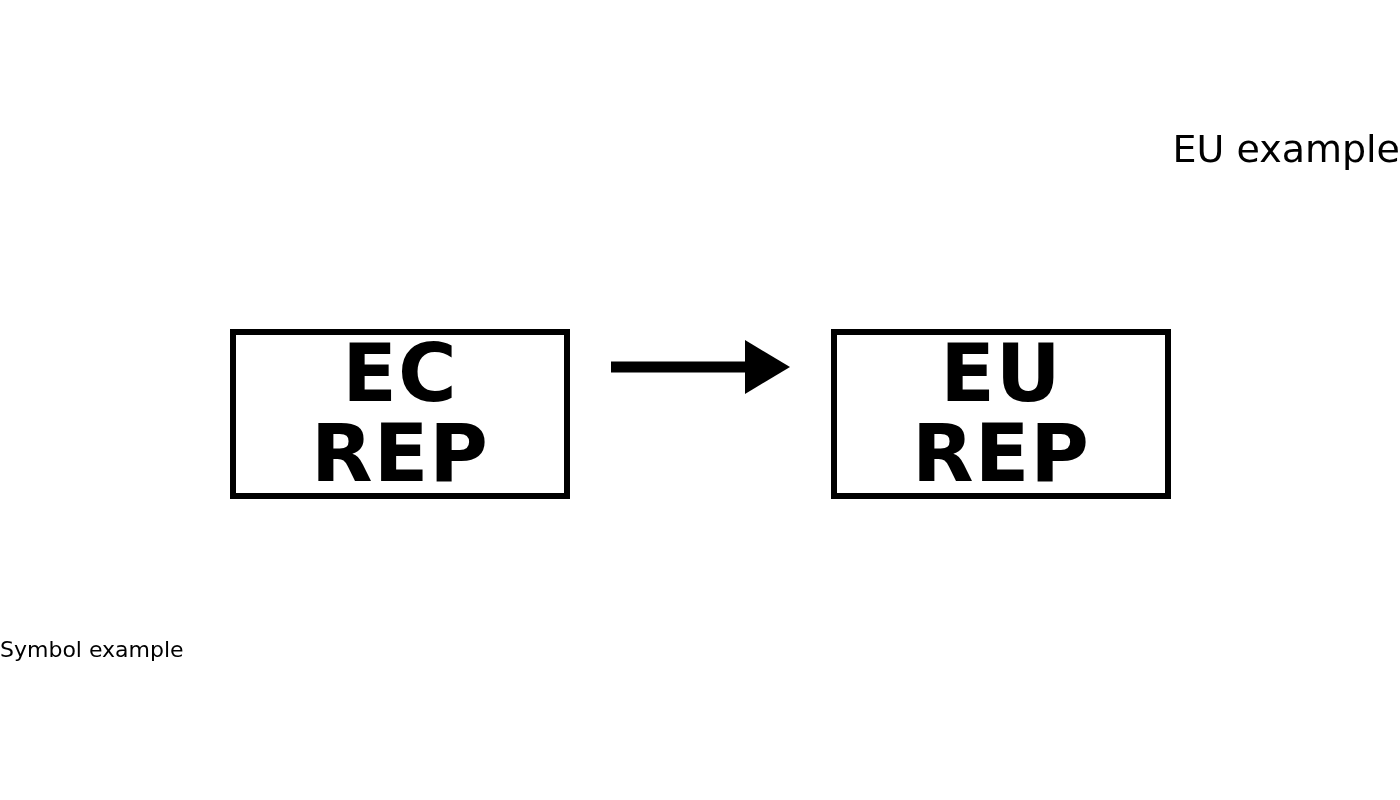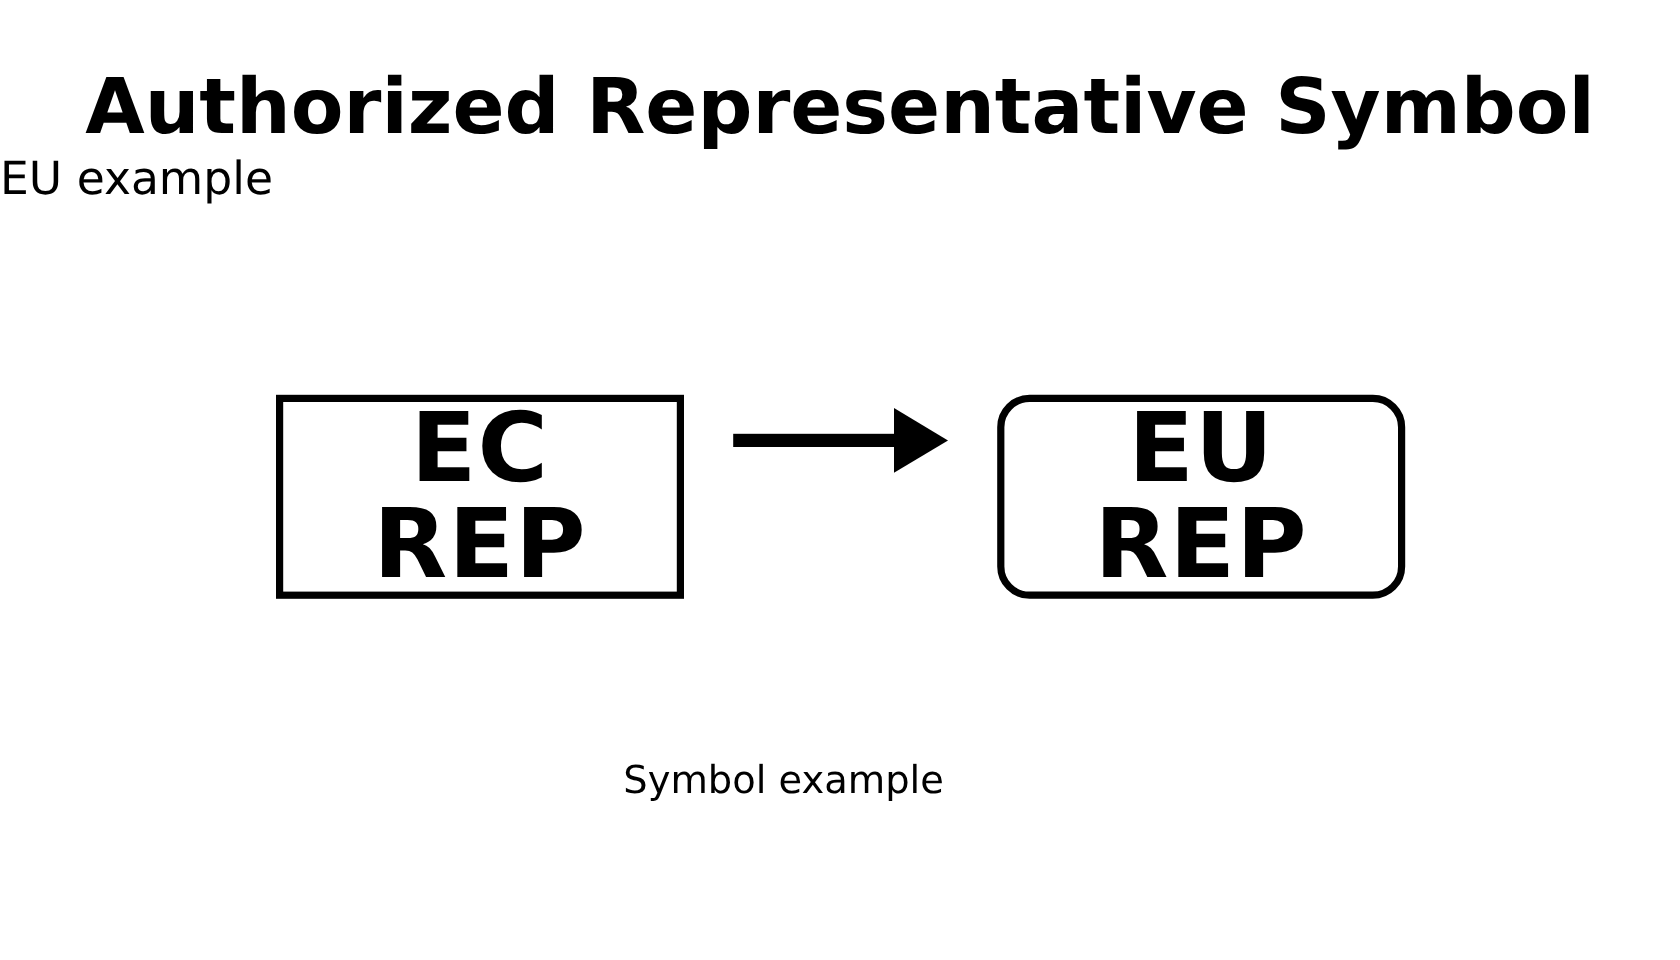--- a/index.html
+++ b/index.html
@@ -30,73 +30,72 @@
     font-size: 64px;
     line-height: 64px;
     font-weight: bold;
     white-space: nowrap;
   }
   .subtitle {
     position: absolute;
     left: 0;
     top: 130px;
     width: 1400px;
-    text-align: left;
+    text-align: right;
     font-size: 38px;
     line-height: 38px;
     font-weight: normal;
   }
   .symbol-box {
     position: absolute;
     top: 281px;
     width: 340px;
     height: 170px;
     border: 6px solid var(--foreground);
     background: var(--background);
     display: flex;
     flex-direction: column;
     align-items: center;
     justify-content: center;
     text-align: center;
     margin-top: 48px;
   }
   .symbol-box.left  { left: 230px; }
-  .symbol-box.right { left: 831px; border-radius: 27px; }
+  .symbol-box.right { left: 831px; }
   .symbol-line {
     font-size: 80px;
     line-height: 80px;
     font-weight: bold;
     letter-spacing: 1px;
     white-space: nowrap;
   }
   .arrow-svg {
     position: absolute;
     left: 605px;
     top: 330px;
     width: 195px;
     height: 70px;
     display: block;
   }
   .caption {
     position: absolute;
     left: 0;
     top: 634px;
     width: 1306px;
-    text-align: center;
-    font-size: 32px;
+    text-align: left;
+    font-size: 22px;
     line-height: 32px;
     font-weight: normal;
   }
 </style>
 </head>
 <body>
 
 <div class="figure">
 
-  <div class="title">Authorized Representative Symbol</div>
 
   <div class="subtitle">EU example</div>
 
   <div class="symbol-box left">
     <div class="symbol-line">EC</div>
     <div class="symbol-line">REP</div>
   </div>
 
   <svg class="arrow-svg" viewBox="0 0 195 70" xmlns="http://www.w3.org/2000/svg" aria-hidden="true">
     <rect x="6" y="31.5" width="141" height="11" fill="#000000"></rect>

